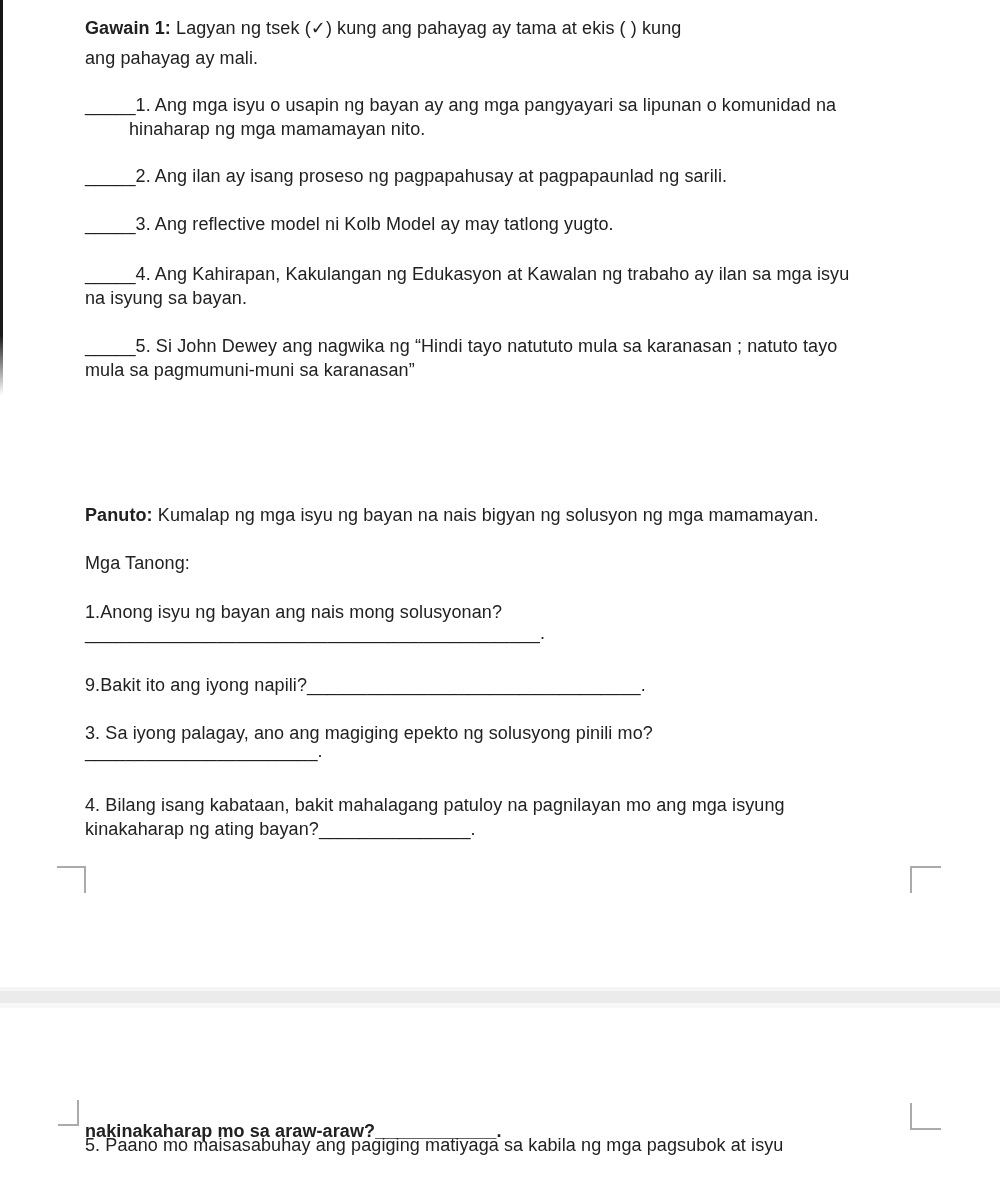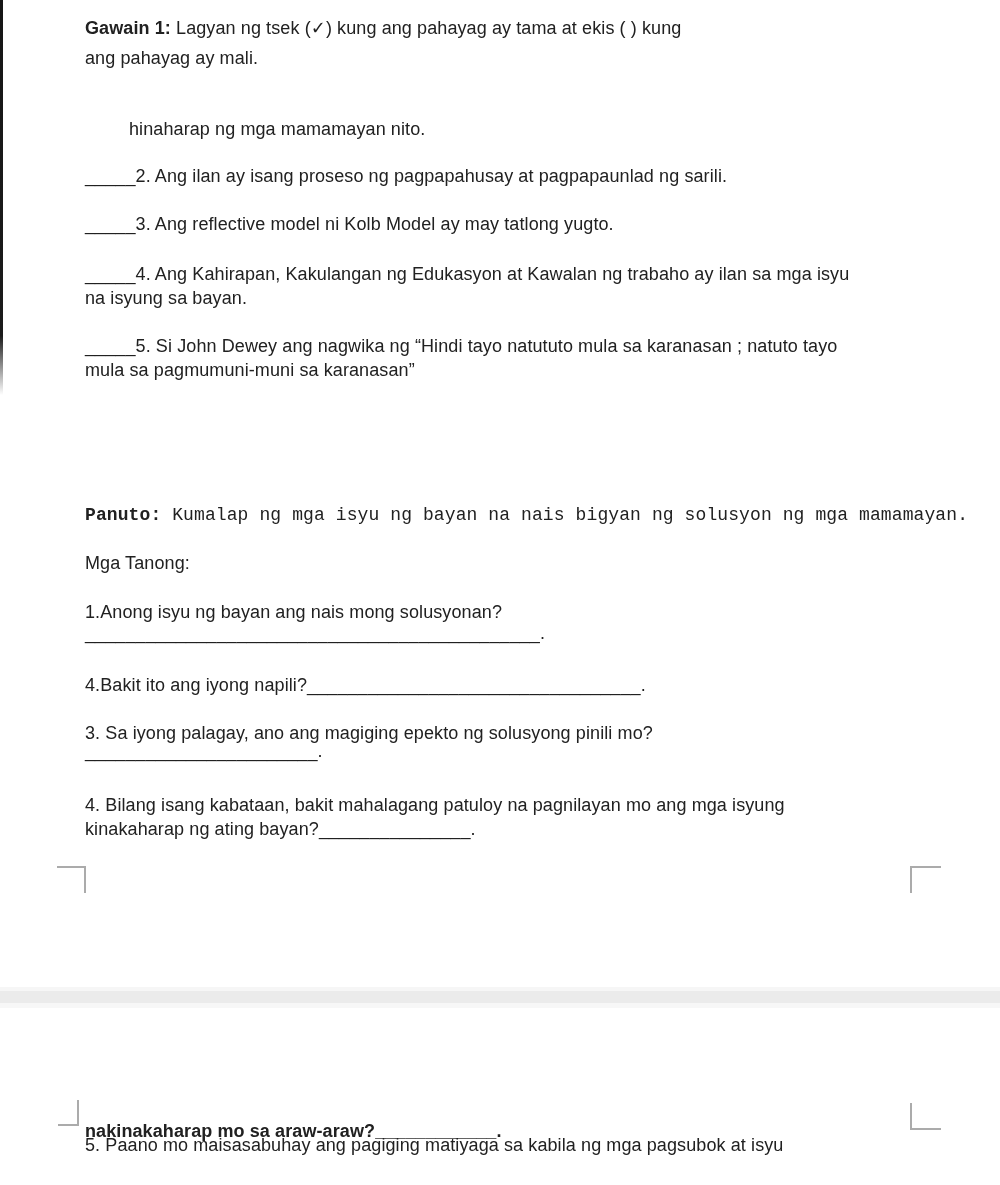--- a/index.html
+++ b/index.html
@@ -60,40 +60,41 @@
 </head>
 <body>
 
 <div class="stage">
 
   <div class="scan-edge"></div>
 
   <div class="line" style="top:16px;"><span class="bold">Gawain 1:</span><span> Lagyan ng tsek (✓) kung ang pahayag ay tama at ekis ( ) kung</span></div>
   <div class="line" style="top:46px;text-align:right;">ang pahayag ay mali.</div>
 
+  <div class="line" style="top:93px;">_____1. Ang mga isyu o usapin ng bayan ay ang mga pangyayari sa lipunan o komunidad na</div>
   <div class="line" style="top:117px;margin-left:44px;">hinaharap ng mga mamamayan nito.</div>
 
   <div class="line" style="top:164px;">_____2. Ang ilan ay isang proseso ng pagpapahusay at pagpapaunlad ng sarili.</div>
 
   <div class="line" style="top:212px;">_____3. Ang reflective model ni Kolb Model ay may tatlong yugto.</div>
 
   <div class="line" style="top:262px;">_____4. Ang Kahirapan, Kakulangan ng Edukasyon at Kawalan ng trabaho ay ilan sa mga isyu</div>
   <div class="line" style="top:286px;">na isyung sa bayan.</div>
 
   <div class="line" style="top:334px;">_____5. Si John Dewey ang nagwika ng “Hindi tayo natututo mula sa karanasan ; natuto tayo</div>
   <div class="line" style="top:358px;">mula sa pagmumuni-muni sa karanasan”</div>
 
-  <div class="line" style="top:503px;font-family:Liberation Mono, monospace;"><span class="bold">Panuto:</span><span> Kumalap ng mga isyu ng bayan na nais bigyan ng solusyon ng mga mamamayan.</span></div>
+  <div class="line" style="top:503px;"><span class="bold">Panuto:</span><span> Kumalap ng mga isyu ng bayan na nais bigyan ng solusyon ng mga mamamayan.</span></div>
 
   <div class="line" style="top:551px;">Mga Tanong:</div>
 
   <div class="line" style="top:600px;">1.Anong isyu ng bayan ang nais mong solusyonan?</div>
   <div class="line" style="top:621px;">_____________________________________________.</div>
 
-  <div class="line" style="top:673px;">4.Bakit ito ang iyong napili?_________________________________.</div>
+  <div class="line" style="top:673px;">9.Bakit ito ang iyong napili?_________________________________.</div>
 
   <div class="line" style="top:721px;">3. Sa iyong palagay, ano ang magiging epekto ng solusyong pinili mo?</div>
   <div class="line" style="top:739px;">_______________________.</div>
 
   <div class="line" style="top:793px;">4. Bilang isang kabataan, bakit mahalagang patuloy na pagnilayan mo ang mga isyung</div>
   <div class="line" style="top:817px;">kinakaharap ng ating bayan?_______________.</div>
 
   <div class="mark mark-p1-left"></div>
   <div class="mark mark-p1-right"></div>
 

